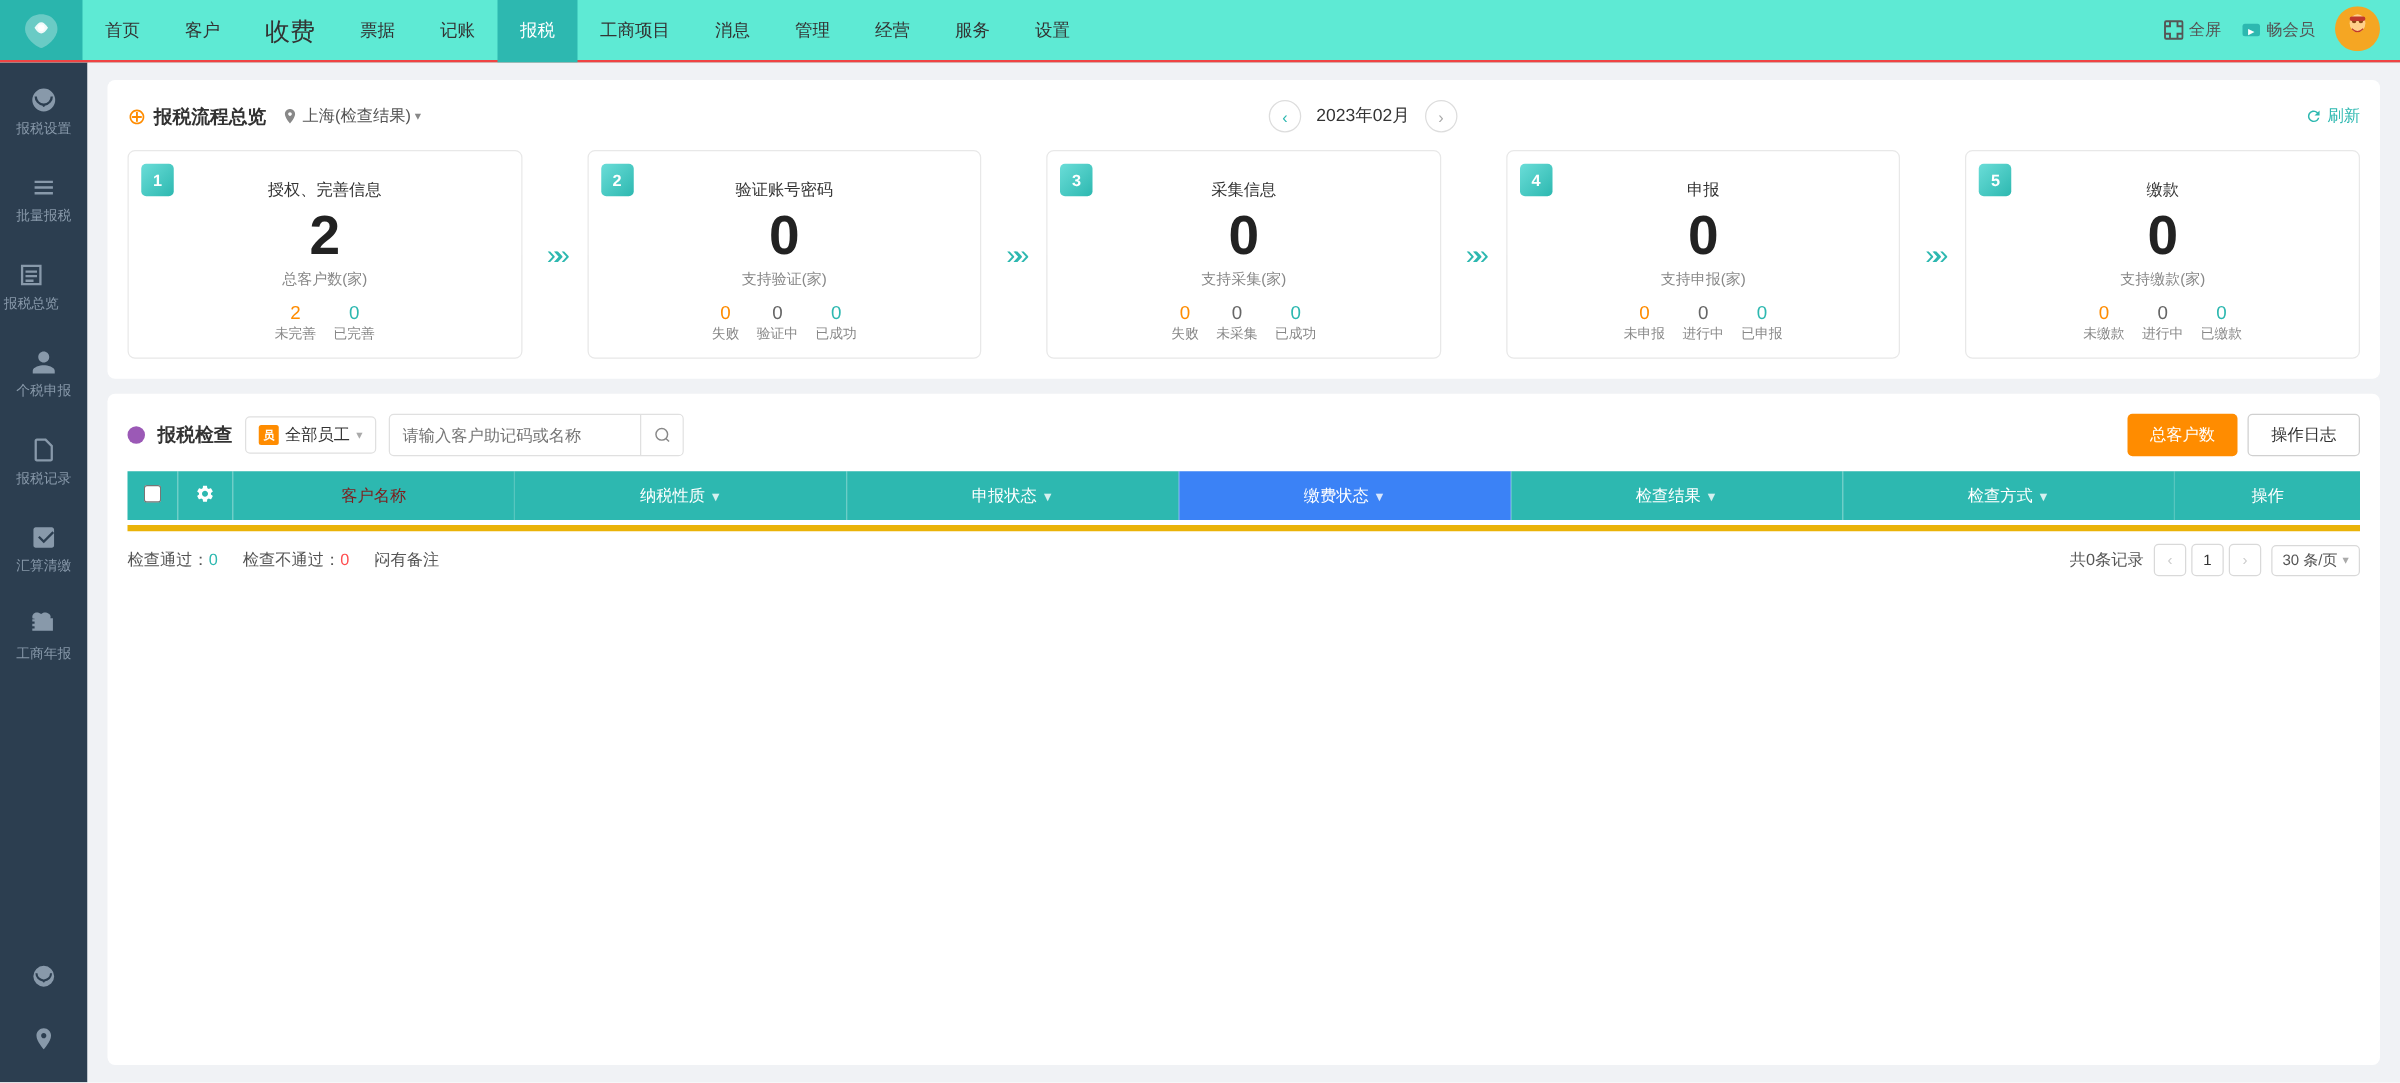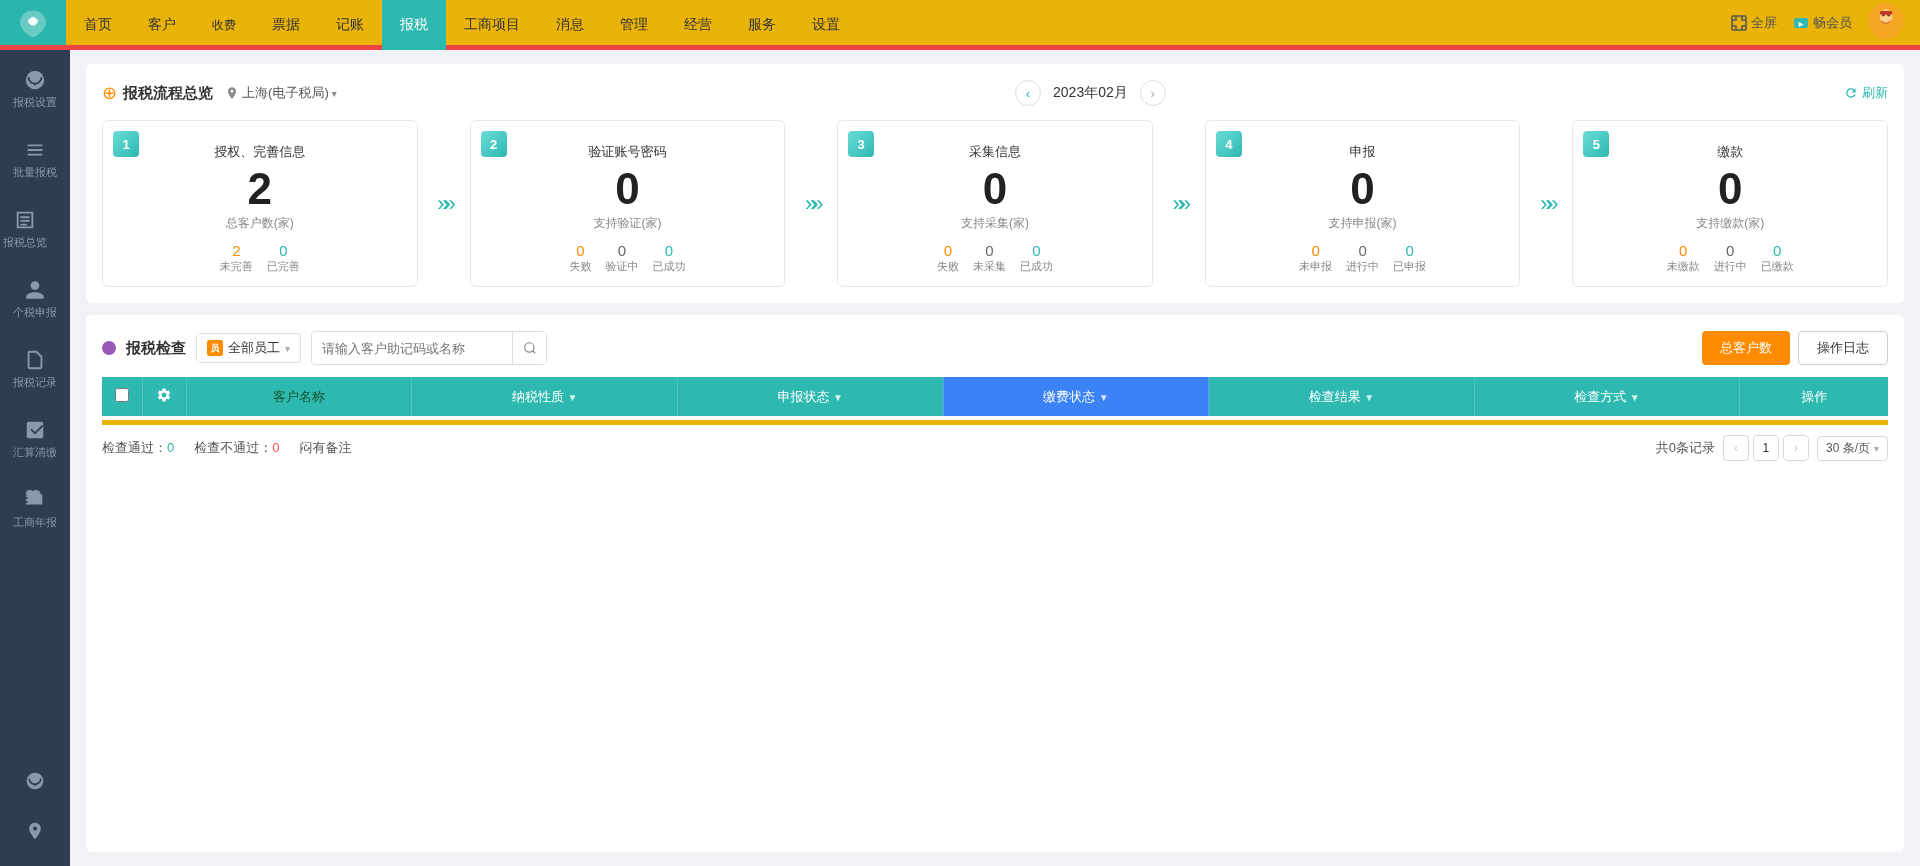--- a/index.html
+++ b/index.html
@@ -3,33 +3,33 @@
   <meta charset="utf-8">
   <style>
     * { margin: 0; padding: 0; box-sizing: border-box; }
     body { font-family: 'Microsoft YaHei', Arial, sans-serif; font-size: 13px; background: #f0f2f5; color: #333; width: 1920px; height: 866px; overflow: hidden; display: flex; flex-direction: column; }
     input[type="checkbox"] { width: 14px; height: 14px; cursor: pointer; }
   </style>
 </head>
 <body>
 
 <div style="display:flex; flex-direction:column; height:866px;">
-  <div style="display:flex; height:50px; background:#eab308; border-bottom:5px solid #ef4444; flex-shrink:0; align-items:stretch;">
+  <div style="display:flex; height:50px; background:#5eead4; border-bottom:2px solid #ef4444; flex-shrink:0; align-items:stretch;">
     <div style="width:66px; background:#2ab5ad; display:flex; align-items:center; justify-content:center; flex-shrink:0;">
       <svg viewBox="0 0 40 40" width="36" height="36" fill="none">
         <path d="M20 6 C10 6 4 14 6 22 C8 30 18 36 20 36 C22 36 32 30 34 22 C36 14 30 6 20 6Z" fill="rgba(255,255,255,0.3)"></path>
         <path d="M14 18 Q20 8 26 18 Q20 28 14 18Z" fill="white" opacity="0.9"></path>
         <circle cx="20" cy="18" r="3" fill="white"></circle>
       </svg>
     </div>
     <div style="display:flex; align-items:stretch; flex:1;">
       <div id="nav-items" style="display:flex; align-items:stretch;">
           <div style="padding: 0px 18px; height: 50px; display: flex; align-items: center; cursor: pointer; font-size: 14px; color: rgb(51, 51, 51);">首页</div>
           <div style="padding: 0px 18px; height: 50px; display: flex; align-items: center; cursor: pointer; font-size: 14px; color: rgb(51, 51, 51);">客户</div>
-          <div style="padding: 1px 18px; height: 50px; display: flex; align-items: center; cursor: pointer; font-size: 12px; color: rgb(51, 51, 51);">收费</div>
+          <div style="padding: 1px 18px; height: 50px; display: flex; align-items: center; cursor: pointer; font-size: 20px; color: rgb(51, 51, 51);">收费</div>
           <div style="padding: 0px 18px; height: 50px; display: flex; align-items: center; cursor: pointer; font-size: 14px; color: rgb(51, 51, 51);">票据</div>
           <div style="padding: 0px 18px; height: 50px; display: flex; align-items: center; cursor: pointer; font-size: 14px; color: rgb(51, 51, 51);">记账</div>
           <div style="padding: 0px 18px; height: 50px; display: flex; align-items: center; cursor: pointer; font-size: 14px; background: rgb(45, 184, 176); color: rgb(255, 255, 255);">报税</div>
           <div style="padding: 0px 18px; height: 50px; display: flex; align-items: center; cursor: pointer; font-size: 14px; color: rgb(51, 51, 51);">工商项目</div>
           <div style="padding: 0px 18px; height: 50px; display: flex; align-items: center; cursor: pointer; font-size: 14px; color: rgb(51, 51, 51);">消息</div>
           <div style="padding: 0px 18px; height: 50px; display: flex; align-items: center; cursor: pointer; font-size: 14px; color: rgb(51, 51, 51);">管理</div>
           <div style="padding: 0px 18px; height: 50px; display: flex; align-items: center; cursor: pointer; font-size: 14px; color: rgb(51, 51, 51);">经营</div>
           <div style="padding: 0px 18px; height: 50px; display: flex; align-items: center; cursor: pointer; font-size: 14px; color: rgb(51, 51, 51);">服务</div>
           <div style="padding: 0px 18px; height: 50px; display: flex; align-items: center; cursor: pointer; font-size: 14px; color: rgb(51, 51, 51);">设置</div>
         </div>
@@ -127,21 +127,21 @@
     <div style="flex:1; overflow-y:auto; padding:14px 16px; background:#f0f2f5; display:flex; flex-direction:column; gap:12px;">
 
       <div style="background:#fff; border-radius:6px; padding:16px;">
         <div style="display:flex; align-items:center; margin-bottom:14px;">
           <span style="color:#ff8c00; font-size:18px; margin-right:6px;">⊕</span>
           <span style="font-size:15px; font-weight:bold; color:#333;">报税流程总览</span>
           <span style="display:flex; align-items:center; gap:3px; color:#555; font-size:13px; margin-left:12px; cursor:pointer;">
             <svg width="14" height="14" viewBox="0 0 24 24" fill="#888">
                 <path d="M12 2C8.13 2 5 5.13 5 9c0 5.25 7 13 7 13s7-7.75 7-13c0-3.87-3.13-7-7-7zm0 9.5c-1.38 0-2.5-1.12-2.5-2.5s1.12-2.5 2.5-2.5 2.5 1.12 2.5 2.5-1.12 2.5-2.5 2.5z"></path>
               </svg>
-            <span>上海(电子税局)</span>
+            <span>上海(检查结果)</span>
             <span style="font-size:10px; color:#888;">▾</span>
           </span>
           <div style="display:flex; align-items:center; gap:12px; margin: 0 auto;">
             <div style="width:26px; height:26px; border-radius:50%; border:1px solid #ddd; display:flex; align-items:center; justify-content:center; cursor:pointer; color:#2db8b0; background:#fff;">‹</div>
             <span style="font-size:14px; font-weight:500; color:#333;">2023年02月</span>
             <div style="width:26px; height:26px; border-radius:50%; border:1px solid #ddd; display:flex; align-items:center; justify-content:center; cursor:pointer; color:#aaa; background:#fff;">›</div>
           </div>
           <div style="display:flex; align-items:center; gap:4px; color:#2db8b0; cursor:pointer; font-size:13px;">
             <svg width="14" height="14" viewBox="0 0 24 24" fill="#2db8b0">
                 <path d="M17.65 6.35A7.958 7.958 0 0012 4c-4.42 0-7.99 3.58-7.99 8s3.57 8 7.99 8c3.73 0 6.84-2.55 7.73-6h-2.08A5.99 5.99 0 0112 18c-3.31 0-6-2.69-6-6s2.69-6 6-6c1.66 0 3.14.69 4.22 1.78L13 11h7V4l-2.35 2.35z"></path>
@@ -285,21 +285,21 @@
             <thead>
               <tr>
                 <th style="background:#2db8b0; color:#fff; padding:10px 12px; width:40px; border-right:1px solid rgba(255,255,255,0.2);">
                   <input type="checkbox" style="width: 14px; height: 14px; cursor: pointer;">
                 </th>
                 <th style="background:#2db8b0; color:#fff; padding:10px 12px; width:44px; border-right:1px solid rgba(255,255,255,0.2);">
                   <svg width="16" height="16" viewBox="0 0 24 24" fill="white" style="cursor:pointer;">
                       <path d="M19.14 12.94c.04-.3.06-.61.06-.94 0-.32-.02-.64-.07-.94l2.03-1.58c.18-.14.23-.41.12-.61l-1.92-3.32c-.12-.22-.37-.29-.59-.22l-2.39.96c-.5-.38-1.03-.7-1.62-.94l-.36-2.54c-.04-.24-.24-.41-.48-.41h-3.84c-.24 0-.43.17-.47.41l-.36 2.54c-.59.24-1.13.57-1.62.94l-2.39-.96c-.22-.08-.47 0-.59.22L2.74 8.87c-.12.21-.08.47.12.61l2.03 1.58c-.05.3-.09.63-.09.94s.02.64.07.94l-2.03 1.58c-.18.14-.23.41-.12.61l1.92 3.32c.12.22.37.29.59.22l2.39-.96c.5.38 1.03.7 1.62.94l.36 2.54c.05.24.24.41.48.41h3.84c.24 0 .44-.17.47-.41l.36-2.54c.59-.24 1.13-.56 1.62-.94l2.39.96c.22.08.47 0 .59-.22l1.92-3.32c.12-.22.07-.47-.12-.61l-2.01-1.58zM12 15.6c-1.98 0-3.6-1.62-3.6-3.6s1.62-3.6 3.6-3.6 3.6 1.62 3.6 3.6-1.62 3.6-3.6 3.6z"></path>
                     </svg>
                 </th>
-                <th style="background:#2db8b0; color:#14532d; padding:10px 12px; border-right:1px solid rgba(255,255,255,0.2); font-weight:normal;">
+                <th style="background:#2db8b0; color:#7f1d1d; padding:10px 12px; border-right:1px solid rgba(255,255,255,0.2); font-weight:normal;">
                   <span>客户名称</span>
                 </th>
                 <th style="background:#2db8b0; color:#fff; padding:10px 12px; border-right:1px solid rgba(255,255,255,0.2); font-weight:normal;">
                   <span>纳税性质</span> <span style="font-size:10px; opacity:0.8;">▼</span>
                 </th>
                 <th style="background:#2db8b0; color:#fff; padding:10px 12px; border-right:1px solid rgba(255,255,255,0.2); font-weight:normal;">
                   <span>申报状态</span> <span style="font-size:10px; opacity:0.8;">▼</span>
                 </th>
                 <th style="background:#3b82f6; color:#fff; padding:10px 12px; border-right:1px solid rgba(255,255,255,0.2); font-weight:normal;">
                   <span>缴费状态</span> <span style="font-size:10px; opacity:0.8;">▼</span>

